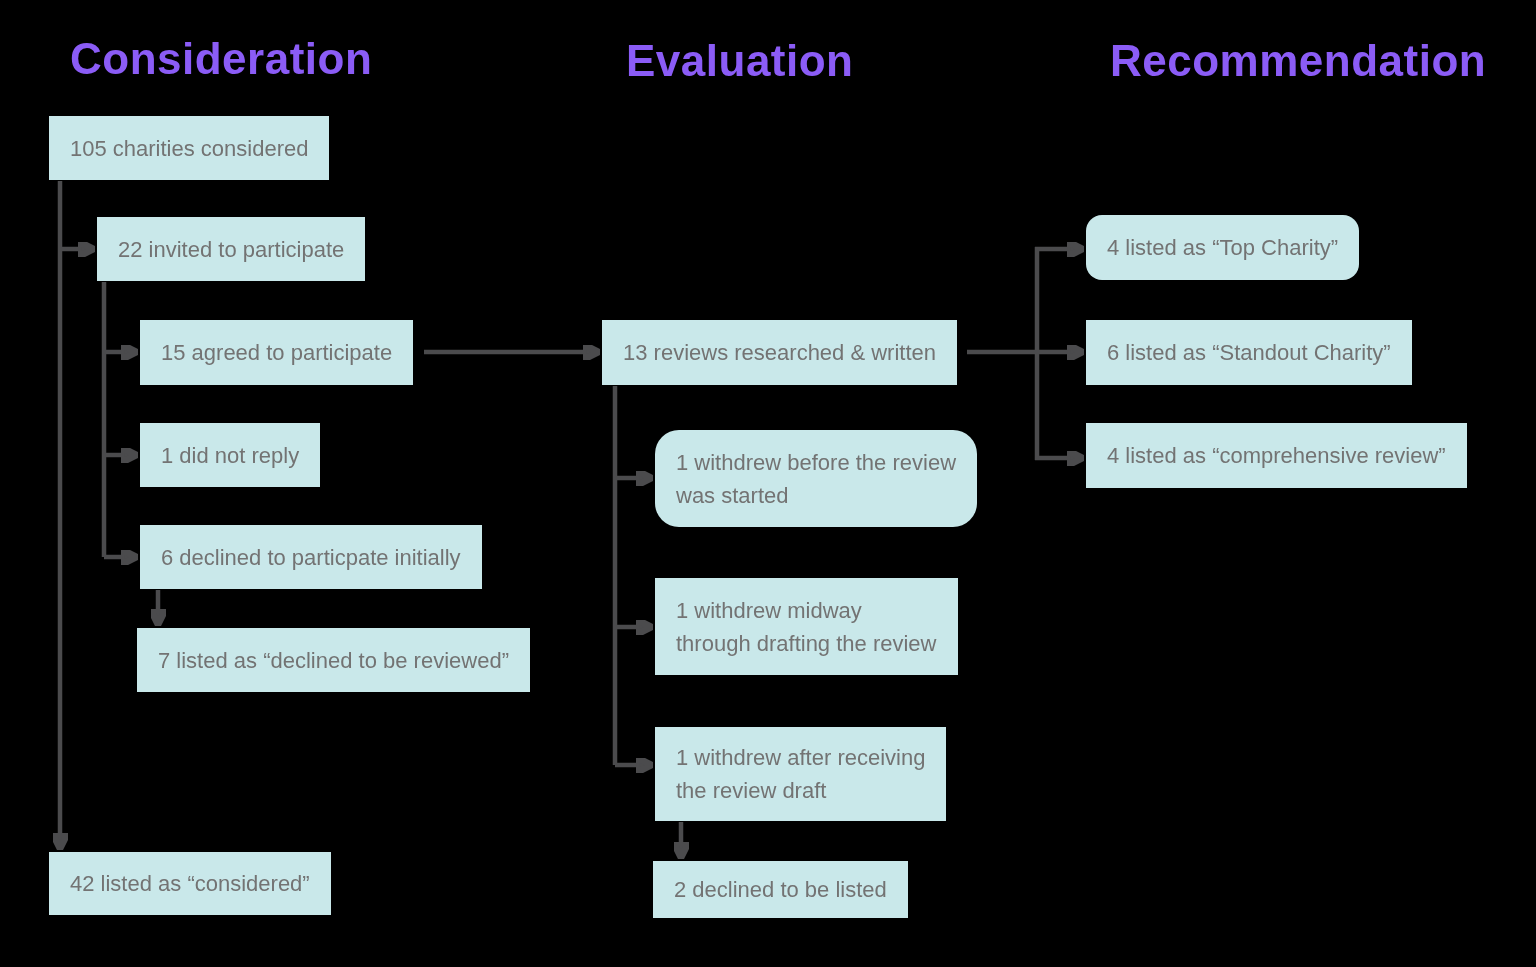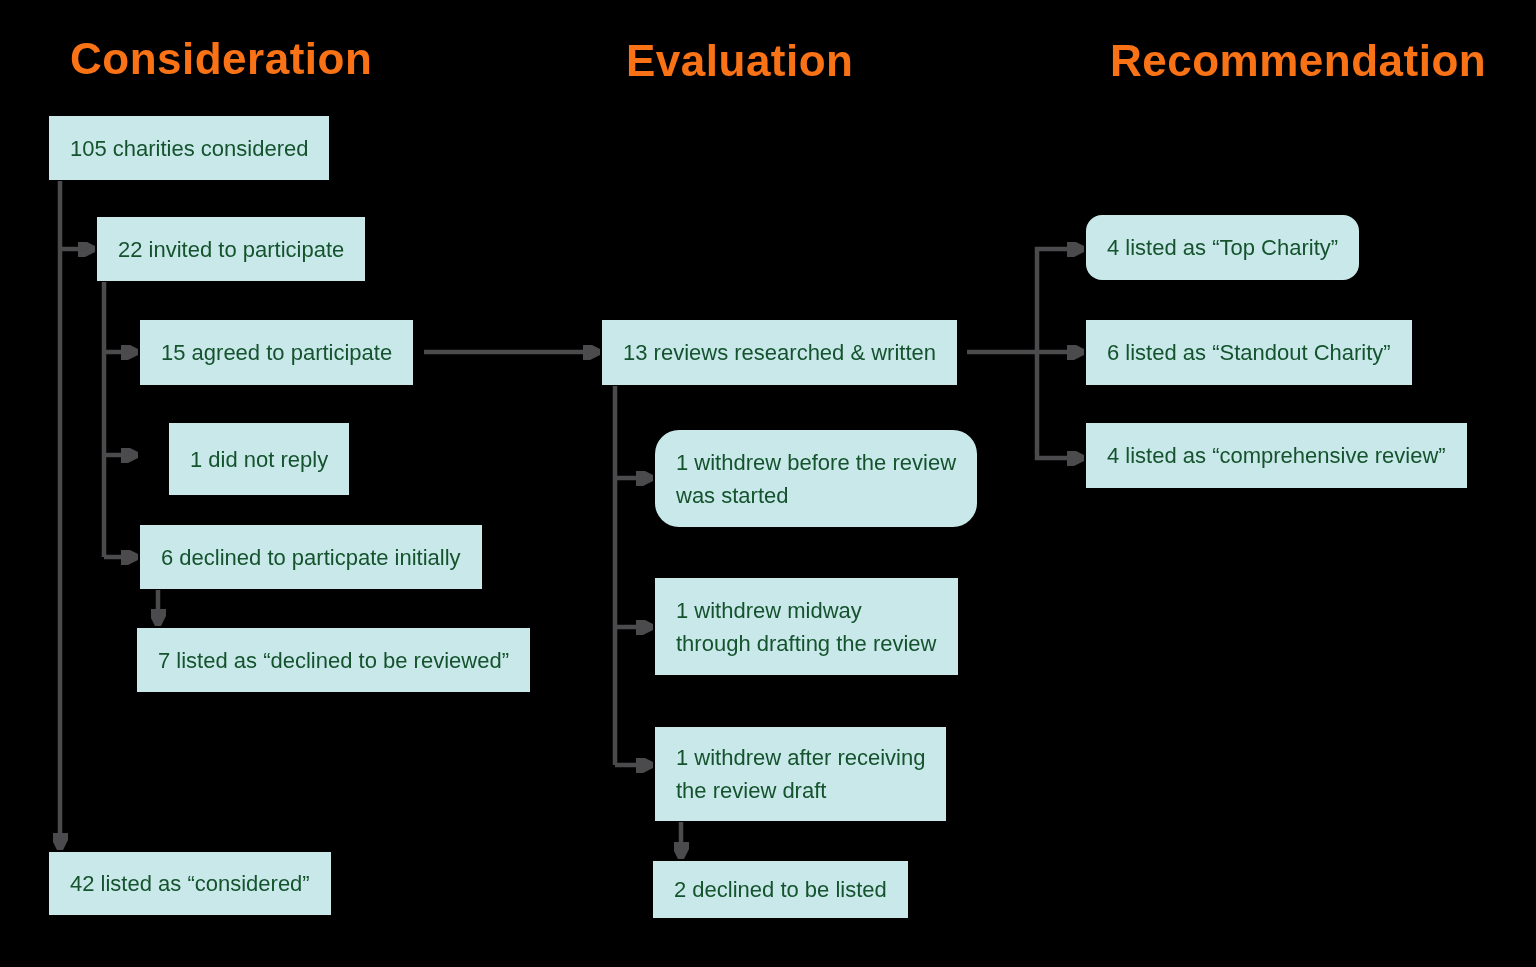--- a/index.html
+++ b/index.html
@@ -15,31 +15,31 @@
     overflow: hidden;
     font-family: "Liberation Sans", "DejaVu Sans", sans-serif;
   }
   .col-heading {
     position: absolute;
     margin: 0;
     font-size: 44px;
     line-height: 48px;
     font-weight: 700;
     letter-spacing: 0.5px;
-    color: #f97316;
+    color: #8b5cf6;
     white-space: pre;
   }
   .node {
     position: absolute;
     display: inline-flex;
     align-items: center;
     box-sizing: border-box;
     padding: 0 21px;
     background: #c9e8ea;
-    color: #14532d;
+    color: #737373;
     font-size: 22px;
     line-height: 33px;
     white-space: pre;
   }
   .connectors {
     position: absolute;
     left: 0;
     top: 0;
     width: 1536px;
     height: 967px;
@@ -81,21 +81,21 @@
     <path d="M1035 458 L1081 458" marker-end="url(#ah)"></path>
   </svg>
 
   <h1 class="col-heading" style="left:70px;top:35px;">Consideration</h1>
   <h1 class="col-heading" style="left:626px;top:37px;">Evaluation</h1>
   <h1 class="col-heading" style="left:1110px;top:37px;">Recommendation</h1>
 
   <div class="node" style="left:49px;top:116px;height:64px;">105 charities considered</div>
   <div class="node" style="left:97px;top:217px;height:64px;">22 invited to participate</div>
   <div class="node" style="left:140px;top:320px;height:65px;">15 agreed to participate</div>
-  <div class="node" style="left:140px;top:423px;height:72px;margin-left:29px;">1 did not reply</div>
+  <div class="node" style="left:140px;top:423px;height:64px;">1 did not reply</div>
   <div class="node" style="left:140px;top:525px;height:64px;">6 declined to particpate initially</div>
   <div class="node" style="left:137px;top:628px;height:64px;">7 listed as “declined to be reviewed”</div>
   <div class="node" style="left:49px;top:852px;height:63px;">42 listed as “considered”</div>
 
   <div class="node" style="left:602px;top:320px;height:65px;">13 reviews researched &amp; written</div>
   <div class="node" style="left:655px;top:430px;height:97px;border-radius:24px;">1 withdrew before the review
 was started</div>
   <div class="node" style="left:655px;top:578px;height:97px;">1 withdrew midway
 through drafting the review</div>
   <div class="node" style="left:655px;top:727px;height:94px;">1 withdrew after receiving

